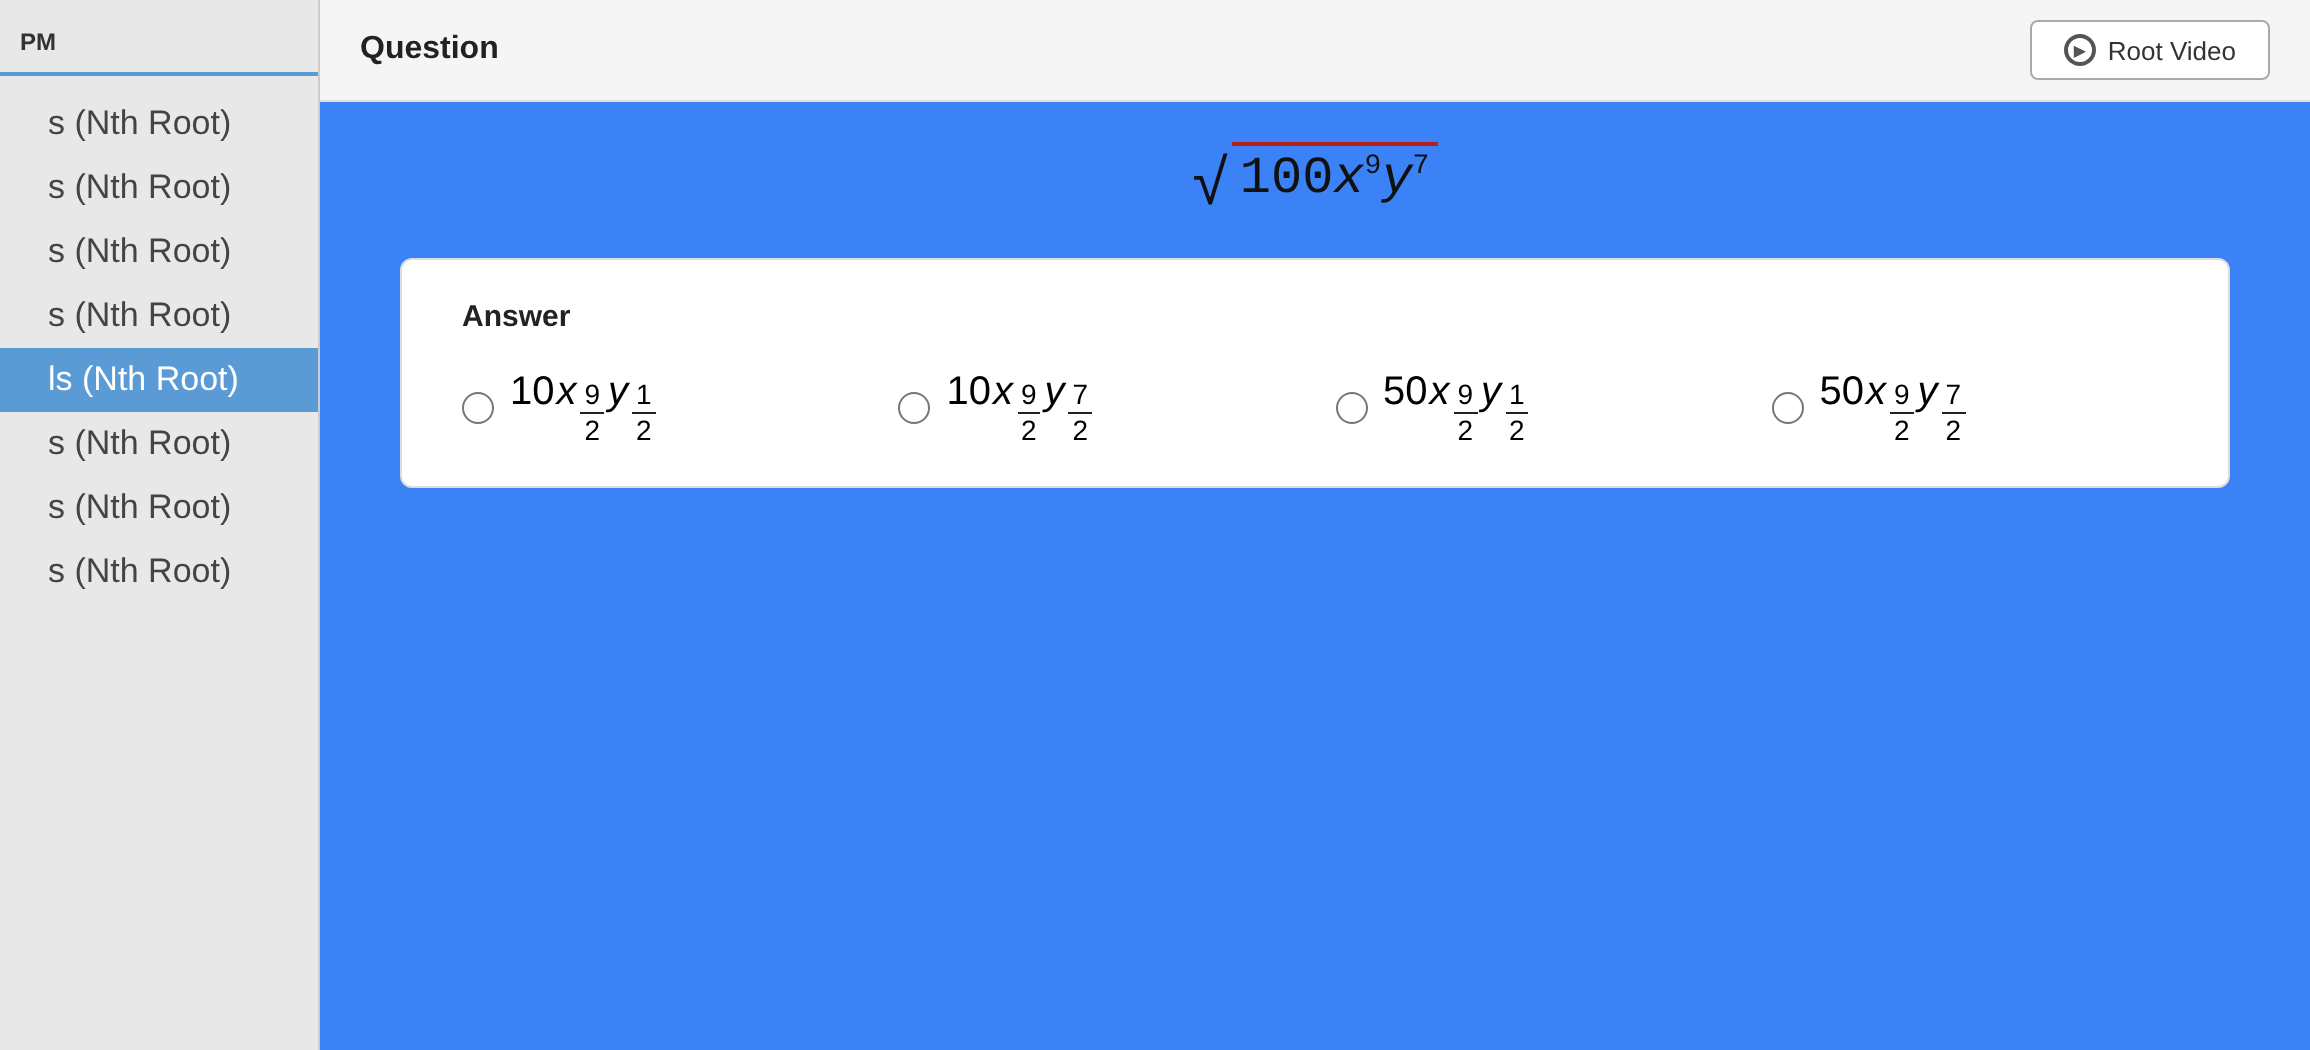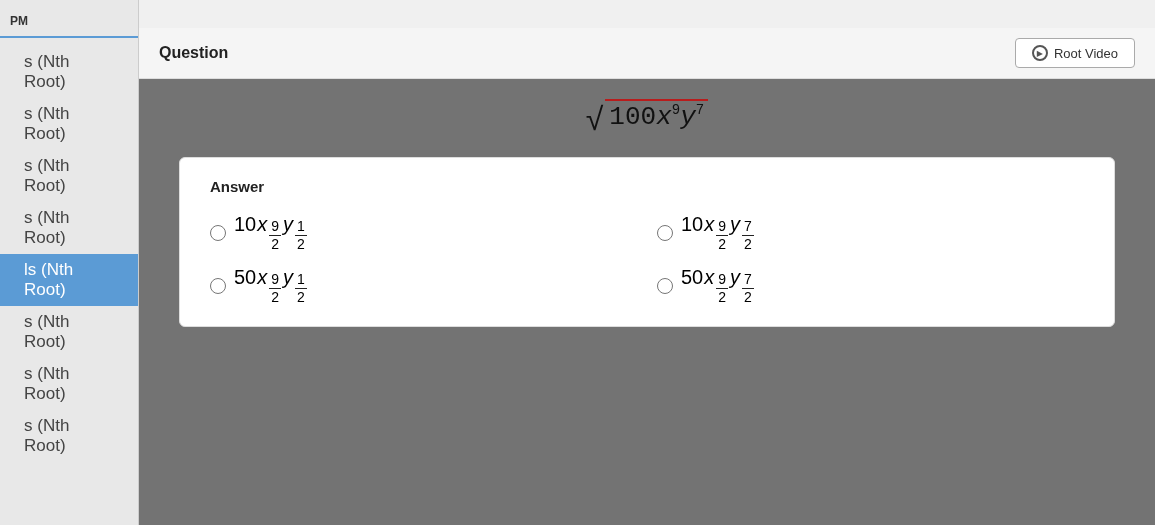--- a/index.html
+++ b/index.html
@@ -7,21 +7,21 @@
       font-family: Arial, sans-serif;
       background: #f0f0f0;
       display: flex;
       width: 1155px;
       height: 525px;
       overflow: hidden;
     }
 
     
     .sidebar {
-      width: 139px;
+      width: 160px;
       background: #e8e8e8;
       border-right: 1px solid #ccc;
       padding-top: 10px;
       flex-shrink: 0;
     }
     .sidebar-header {
       font-size: 12px;
       color: #333;
       padding: 4px 10px 8px 10px;
       font-weight: bold;
@@ -40,22 +40,21 @@
     .sidebar-item.active {
       background: #5b9bd5;
       color: white;
     }
 
     
     .main {
       flex: 1;
       display: flex;
       flex-direction: column;
-      background: #737373;
-      margin-top: 28px;
+      background: #3b82f6;
     }
 
     
     .topbar {
       display: flex;
       align-items: center;
       justify-content: space-between;
       padding: 10px 20px;
       background: #f5f5f5;
       border-bottom: 1px solid #ddd;
@@ -148,21 +147,21 @@
       margin: 0 0 16px 0;
     }
     .answer-label {
       font-size: 15px;
       font-weight: bold;
       color: #222;
       margin-bottom: 18px;
     }
     .options-grid {
       display: grid;
-      grid-template-columns: 1fr 1fr;
+      grid-template-columns: 1fr 1fr 1fr 1fr;
       gap: 14px 20px;
       align-items: center;
     }
     .option {
       display: flex;
       align-items: center;
       gap: 8px;
       font-size: 18px;
       cursor: pointer;
     }

